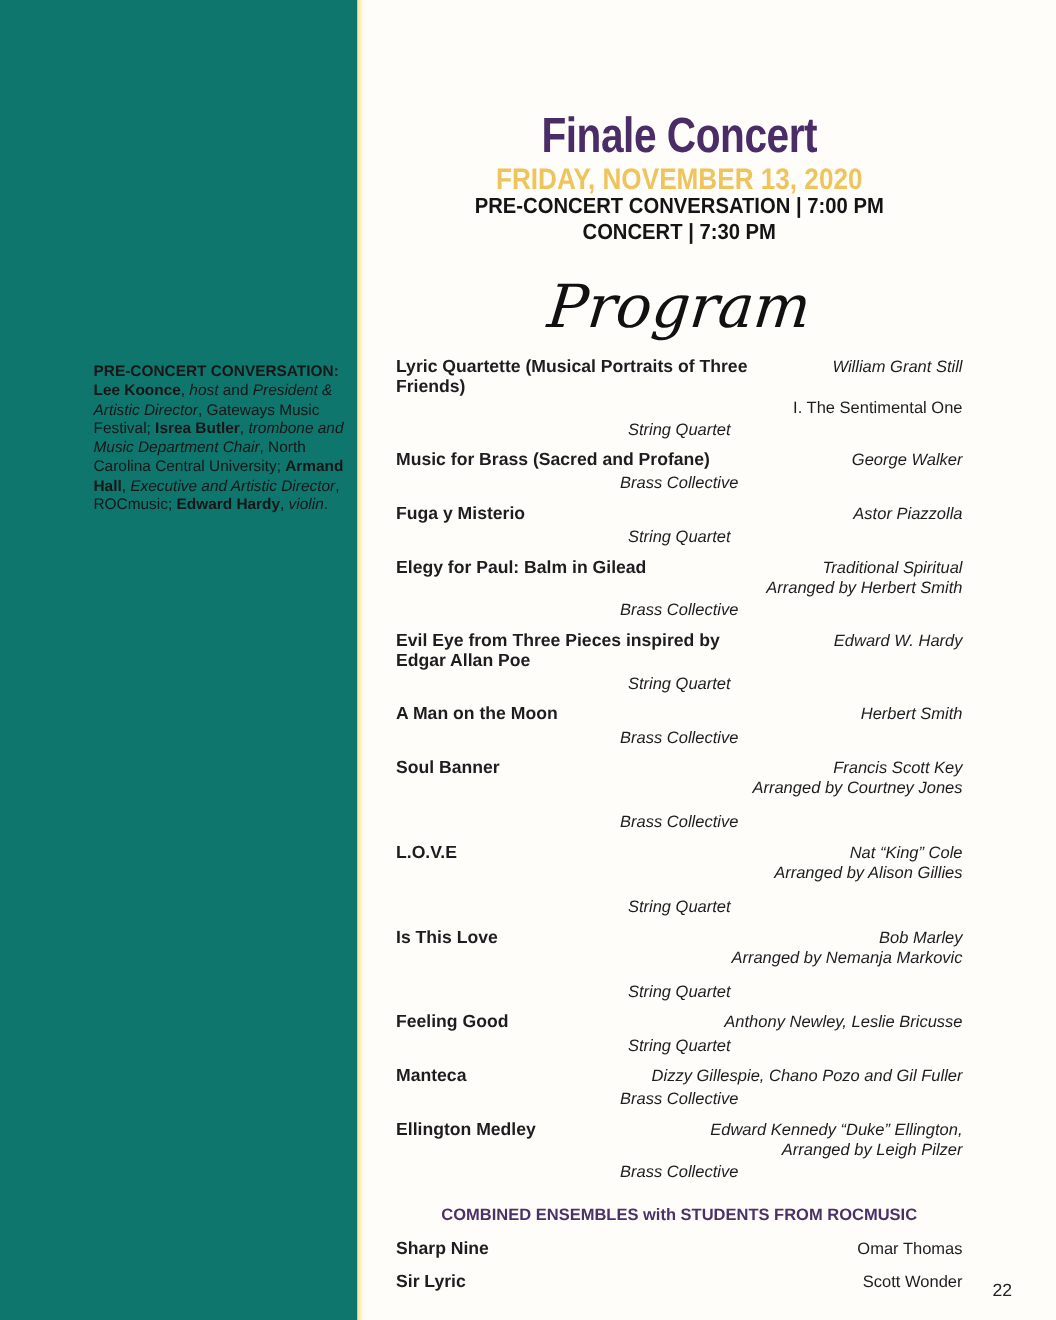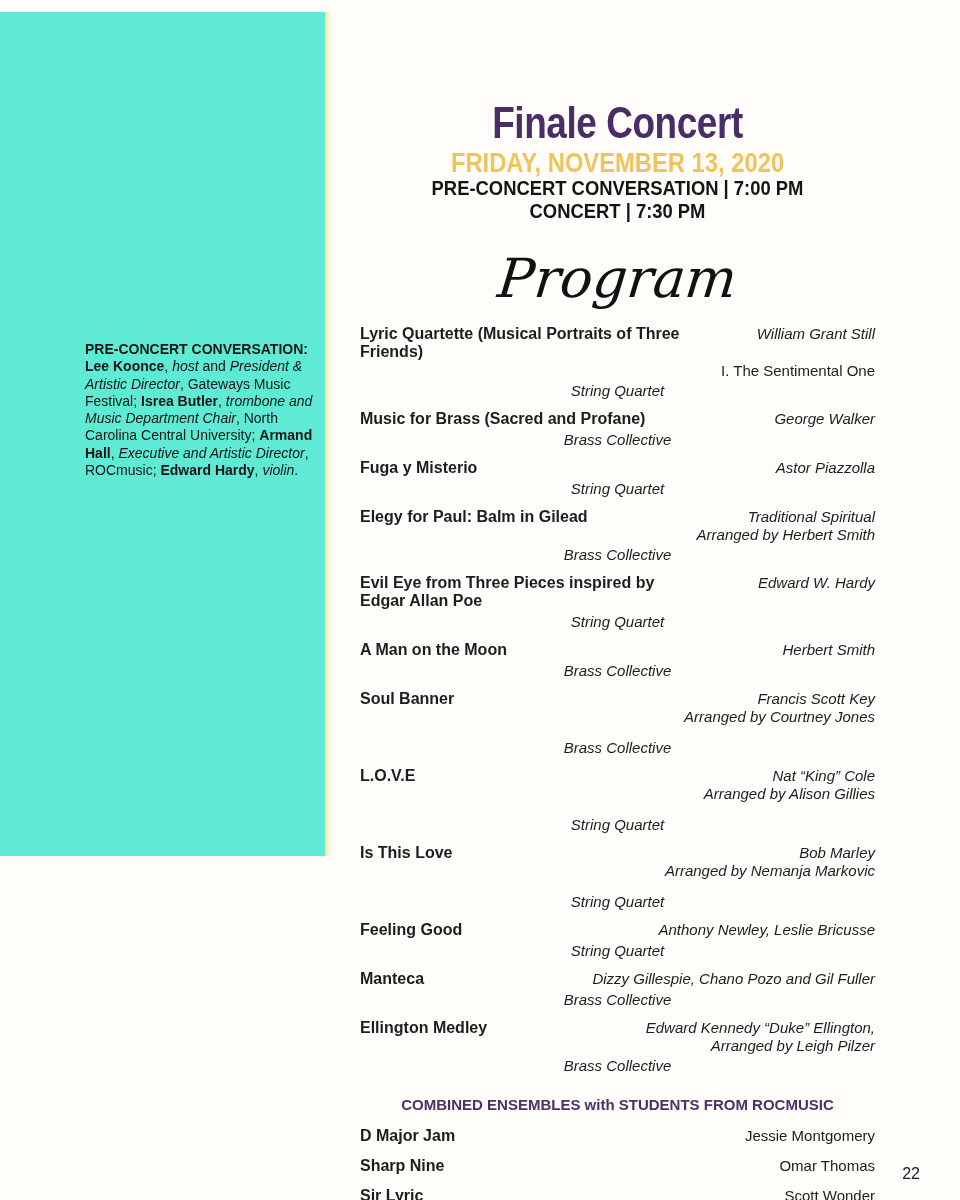--- a/index.html
+++ b/index.html
@@ -10,23 +10,23 @@
     height: 1200px;
     margin: 0 auto;
     background: #fffdfa;
     overflow: hidden;
     font-family: "Liberation Sans", sans-serif;
     color: #1d1d1f;
   }
   
   .sidebar {
     position: absolute;
-    left: 0; top: 12px;
-    width: 325px; height: 844px;
-    background: #5eead4;
+    left: 0; top: 0;
+    width: 325px; height: 1200px;
+    background: #0f766e;
   }
   .sidebar-edge {
     position: absolute;
     right: -6px; top: 0;
     width: 6px; height: 100%;
     background: linear-gradient(to right, #fce39b, #fffdf2);
   }
   .sidebar-content {
     position: absolute;
     left: 85px; top: 329px;
@@ -289,24 +289,20 @@
             </div>
           </div>
           <div class="entry-ensemble">Brass Collective</div>
         </div>
       </section>
 
     <section class="combined">
       <h2 class="combined-heading">COMBINED ENSEMBLES with STUDENTS FROM ROCMUSIC</h2>
       <div id="combined-list">
           <div class="combined-row">
-            <div class="combined-title">D Major Jam</div>
-            <div class="combined-composer">Jessie Montgomery</div>
-          </div>
-          <div class="combined-row">
             <div class="combined-title">Sharp Nine</div>
             <div class="combined-composer">Omar Thomas</div>
           </div>
           <div class="combined-row">
             <div class="combined-title">Sir Lyric</div>
             <div class="combined-composer">Scott Wonder</div>
           </div>
         </div>
     </section>
   </main>

